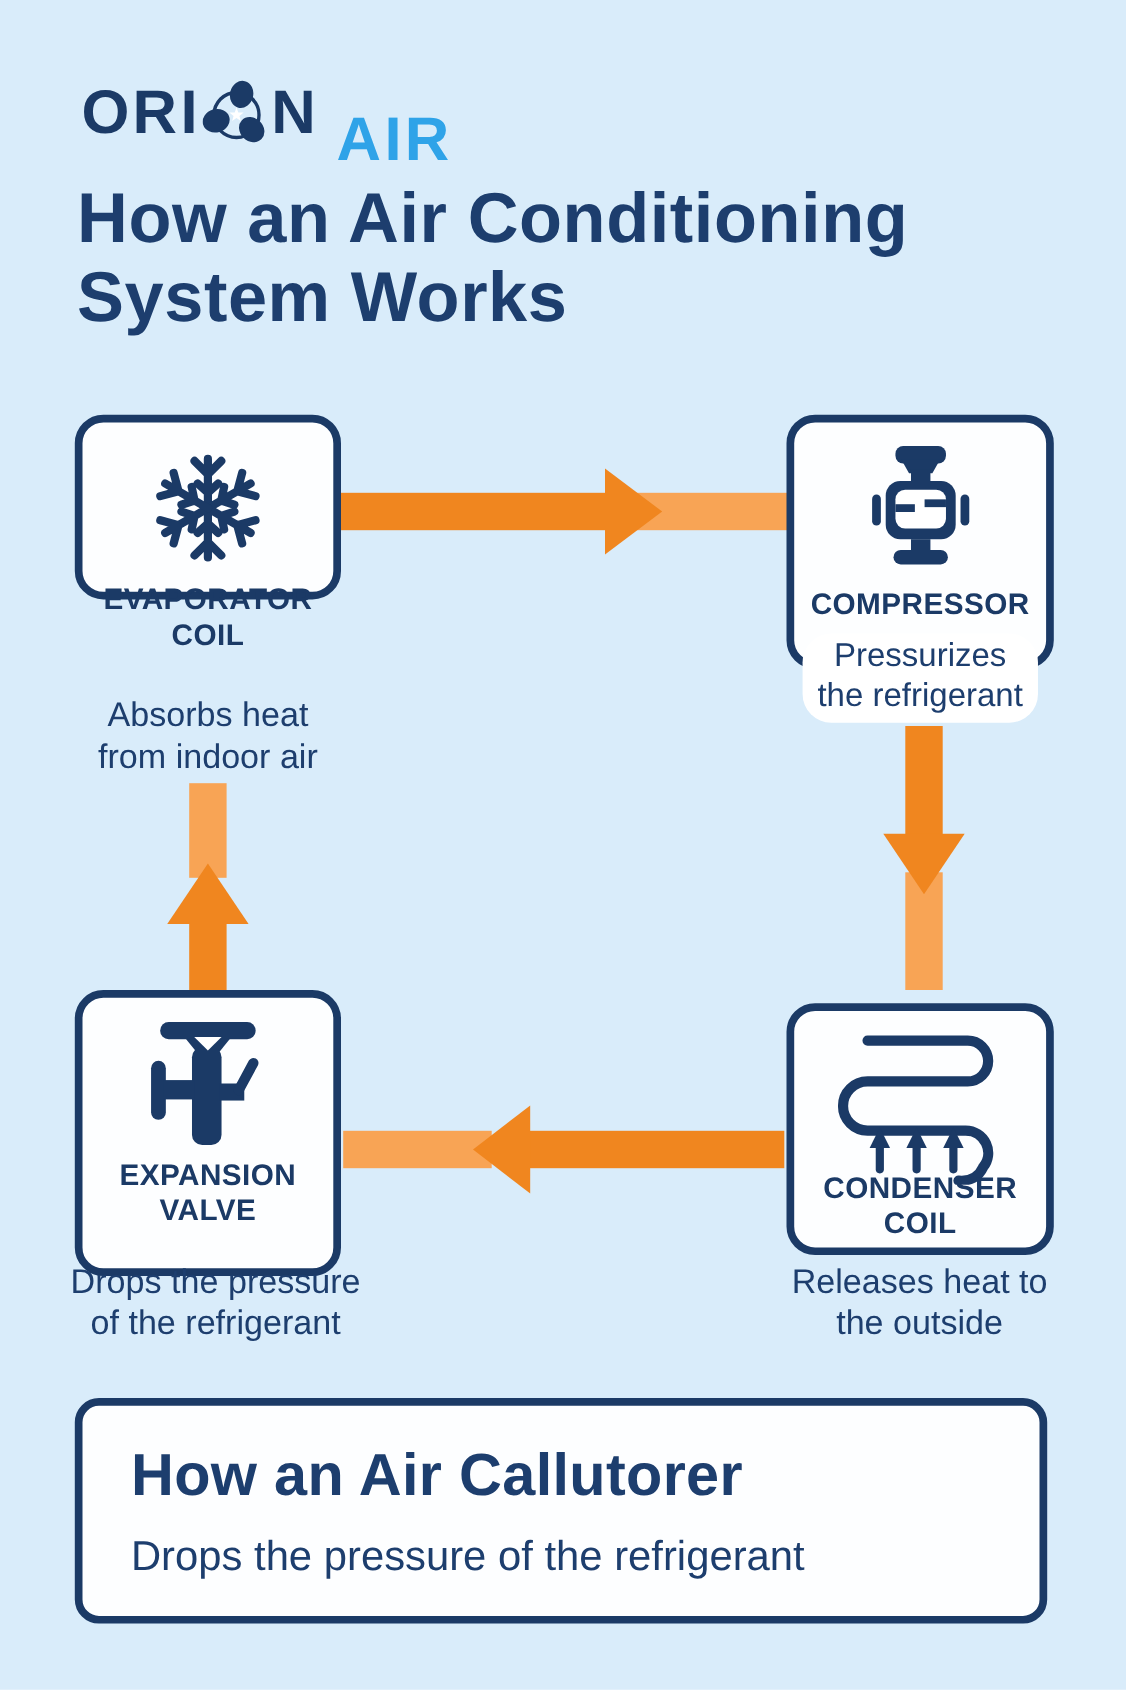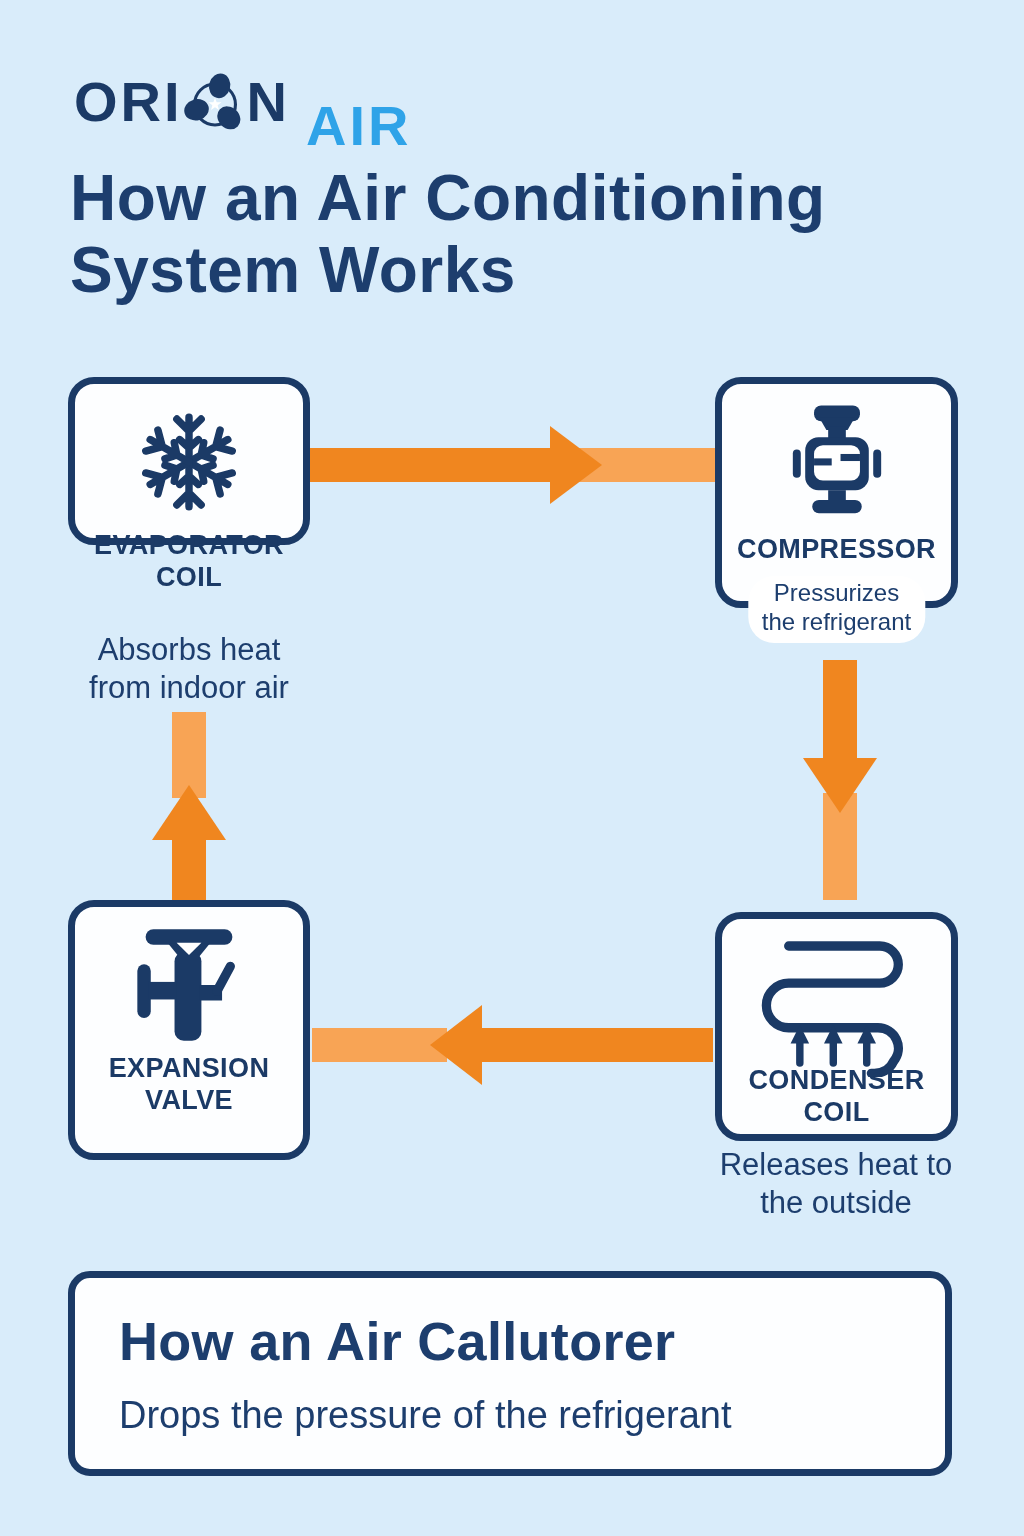--- a/index.html
+++ b/index.html
@@ -36,21 +36,21 @@
               font-weight:bold;font-size:27px;line-height:1.18;letter-spacing:.4px;white-space:pre-line;}
   .node-compressor .node-label{top:150px;}
 
   
   .caption{position:absolute;color:var(--tnavy);font-size:31px;line-height:1.24;text-align:center;white-space:pre-line;}
   .cap-evaporator{left:19px;top:631px;width:340px;}
   .cap-expansion {left:35px;top:1146px;width:322px;}
   .cap-condenser {left:675px;top:1146px;width:322px;}
   .cap-compressor-halo{position:absolute;top:192px;left:50%;transform:translateX(-50%);
       background:#fff;border-radius:26px;padding:2px 14px 6px;width:max-content;
-      color:var(--tnavy);font-size:24px;line-height:1.22;text-align:center;white-space:pre-line;z-index:3;}
+      color:var(--tnavy);font-size:30px;line-height:1.22;text-align:center;white-space:pre-line;z-index:3;}
 
   
   .ar{position:absolute;}
   .shaft-dark{background:var(--od);}
   .shaft-light{background:var(--ol);}
   .head{width:0;height:0;}
   .head-right{border-top:39px solid transparent;border-bottom:39px solid transparent;border-left:52px solid var(--od);}
   .head-down {border-left:37px solid transparent;border-right:37px solid transparent;border-top:55px solid var(--od);}
   .head-up   {border-left:37px solid transparent;border-right:37px solid transparent;border-bottom:55px solid var(--od);}
   .head-left {border-top:40px solid transparent;border-bottom:40px solid transparent;border-right:52px solid var(--od);}
@@ -175,20 +175,22 @@
           <polygon points="122,119 142,119 132,99"></polygon>
         </g>
       </svg>
     </div>
     <div class="node-label">CONDENSER
 COIL</div>
   </div>
 
   <div class="caption cap-evaporator">Absorbs heat
 from indoor air</div>
+  <div class="caption cap-expansion">Drops the pressure
+of the refrigerant</div>
   <div class="caption cap-condenser">Releases heat to
 the outside</div>
 
   <div class="footer-card">
     <div class="footer-heading">How an Air Callutorer</div>
     <div class="footer-subtext">Drops the pressure of the refrigerant</div>
   </div>
 
 </div>
 

